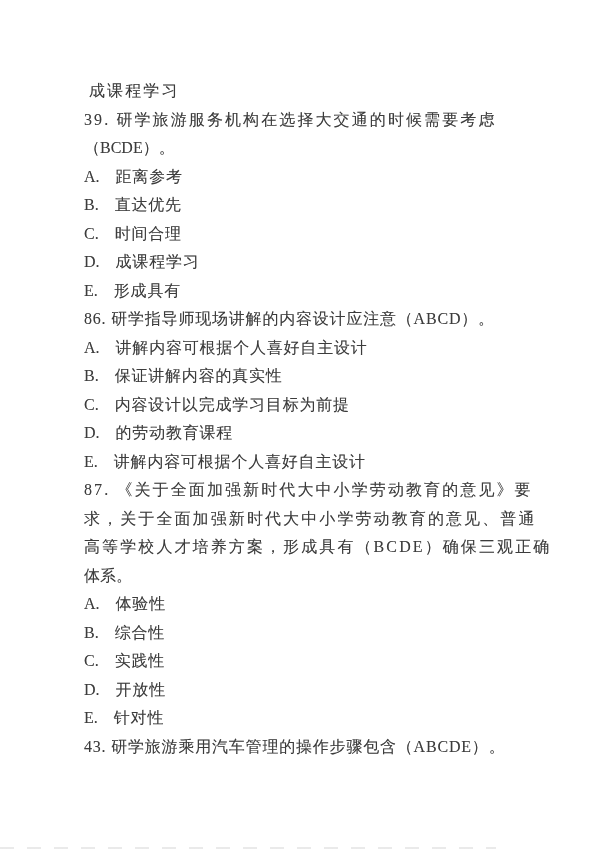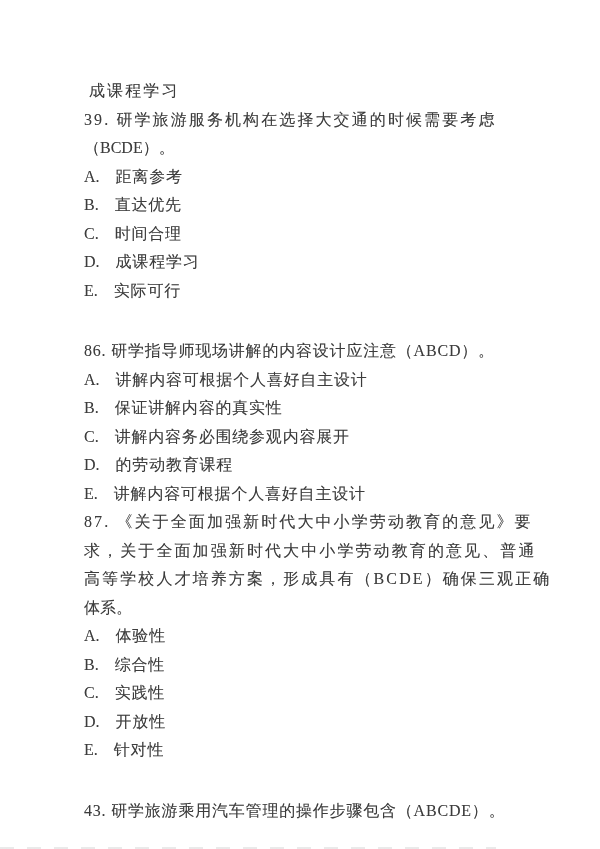--- a/index.html
+++ b/index.html
@@ -27,21 +27,21 @@
     width: 470px;
   }
   .line {
     font-size: 16px;
     line-height: 28.5px;
     white-space: nowrap;
     text-shadow: 0 0 0.6px rgba(70,70,70,0.35);
   }
   
   .sp2 { letter-spacing: 2.1px; }
-  .sp1 { letter-spacing: 0.8px; margin-top: 32px; }
+  .sp1 { letter-spacing: 0.8px; }
   .indent { text-indent: 5px; }
   .question { display: contents; }
   .opt-label { letter-spacing: 0; }
   .opt-text { margin-left: 16px; letter-spacing: 0.8px; }
   
   .bottom-edge {
     position: absolute;
     left: 0;
     bottom: 0;
     width: 100%;
@@ -61,28 +61,28 @@
 
     <div class="line indent sp2">成课程学习</div>
 
     <section class="question">
       <div class="line sp2">39. 研学旅游服务机构在选择大交通的时候需要考虑</div>
       <div class="line">（BCDE）。</div>
       <div class="line"><span class="opt-label">A.</span><span class="opt-text">距离参考</span></div>
       <div class="line"><span class="opt-label">B.</span><span class="opt-text">直达优先</span></div>
       <div class="line"><span class="opt-label">C.</span><span class="opt-text">时间合理</span></div>
       <div class="line"><span class="opt-label">D.</span><span class="opt-text">成课程学习</span></div>
-      <div class="line"><span class="opt-label">E.</span><span class="opt-text">实际可行</span></div>
+      <div class="line"><span class="opt-label">E.</span><span class="opt-text">形成具有</span></div>
     </section>
 
     <section class="question">
       <div class="line sp1">86. 研学指导师现场讲解的内容设计应注意（ABCD）。</div>
       <div class="line"><span class="opt-label">A.</span><span class="opt-text">讲解内容可根据个人喜好自主设计</span></div>
       <div class="line"><span class="opt-label">B.</span><span class="opt-text">保证讲解内容的真实性</span></div>
-      <div class="line"><span class="opt-label">C.</span><span class="opt-text">讲解内容务必围绕参观内容展开</span></div>
+      <div class="line"><span class="opt-label">C.</span><span class="opt-text">内容设计以完成学习目标为前提</span></div>
       <div class="line"><span class="opt-label">D.</span><span class="opt-text">的劳动教育课程</span></div>
       <div class="line"><span class="opt-label">E.</span><span class="opt-text">讲解内容可根据个人喜好自主设计</span></div>
     </section>
 
     <section class="question">
       <div class="line sp2">87. 《关于全面加强新时代大中小学劳动教育的意见》要</div>
       <div class="line sp2">求，关于全面加强新时代大中小学劳动教育的意见、普通</div>
       <div class="line sp2">高等学校人才培养方案，形成具有（BCDE）确保三观正确</div>
       <div class="line">体系。</div>
       <div class="line"><span class="opt-label">A.</span><span class="opt-text">体验性</span></div>

